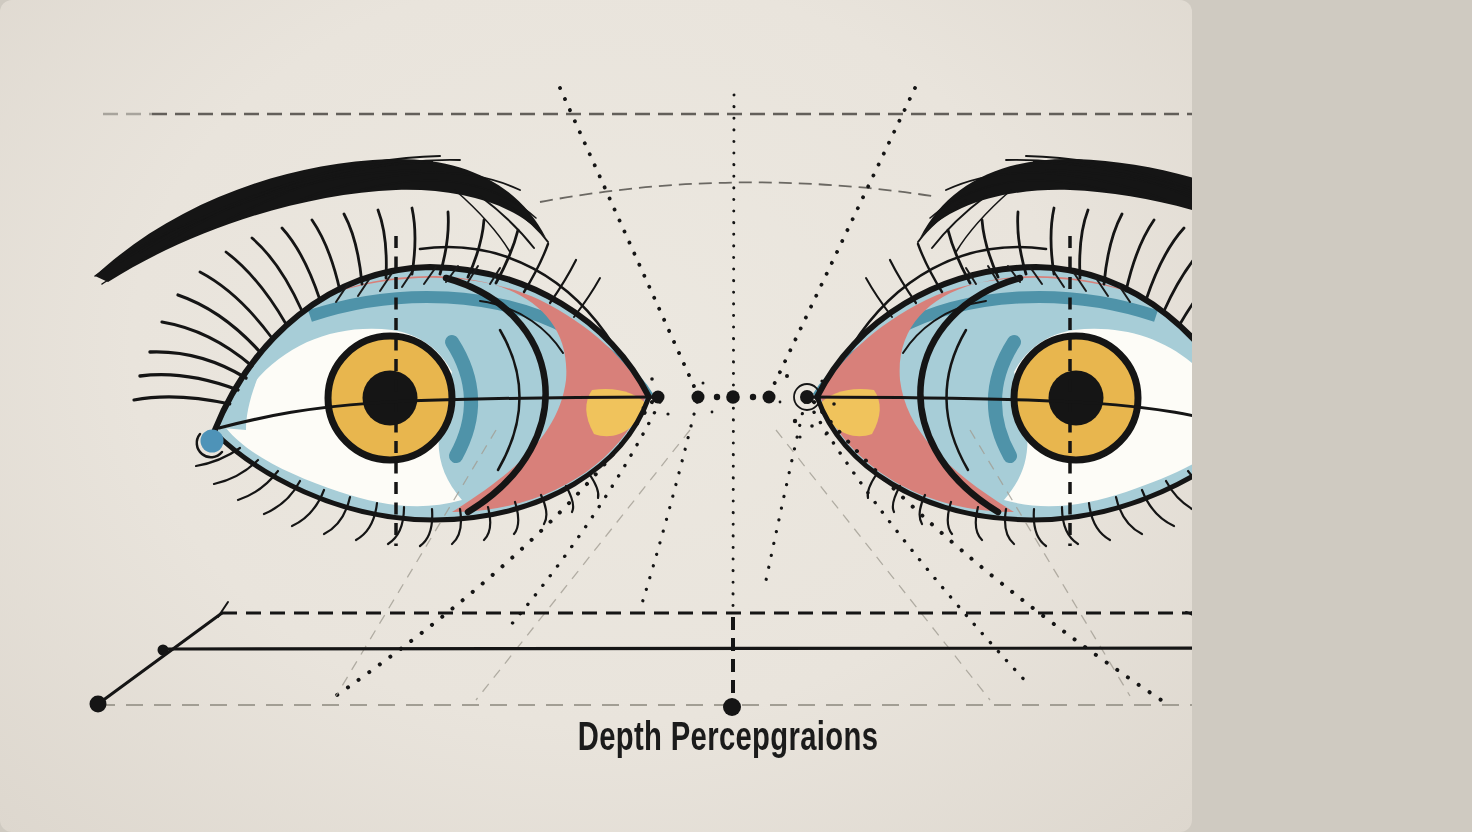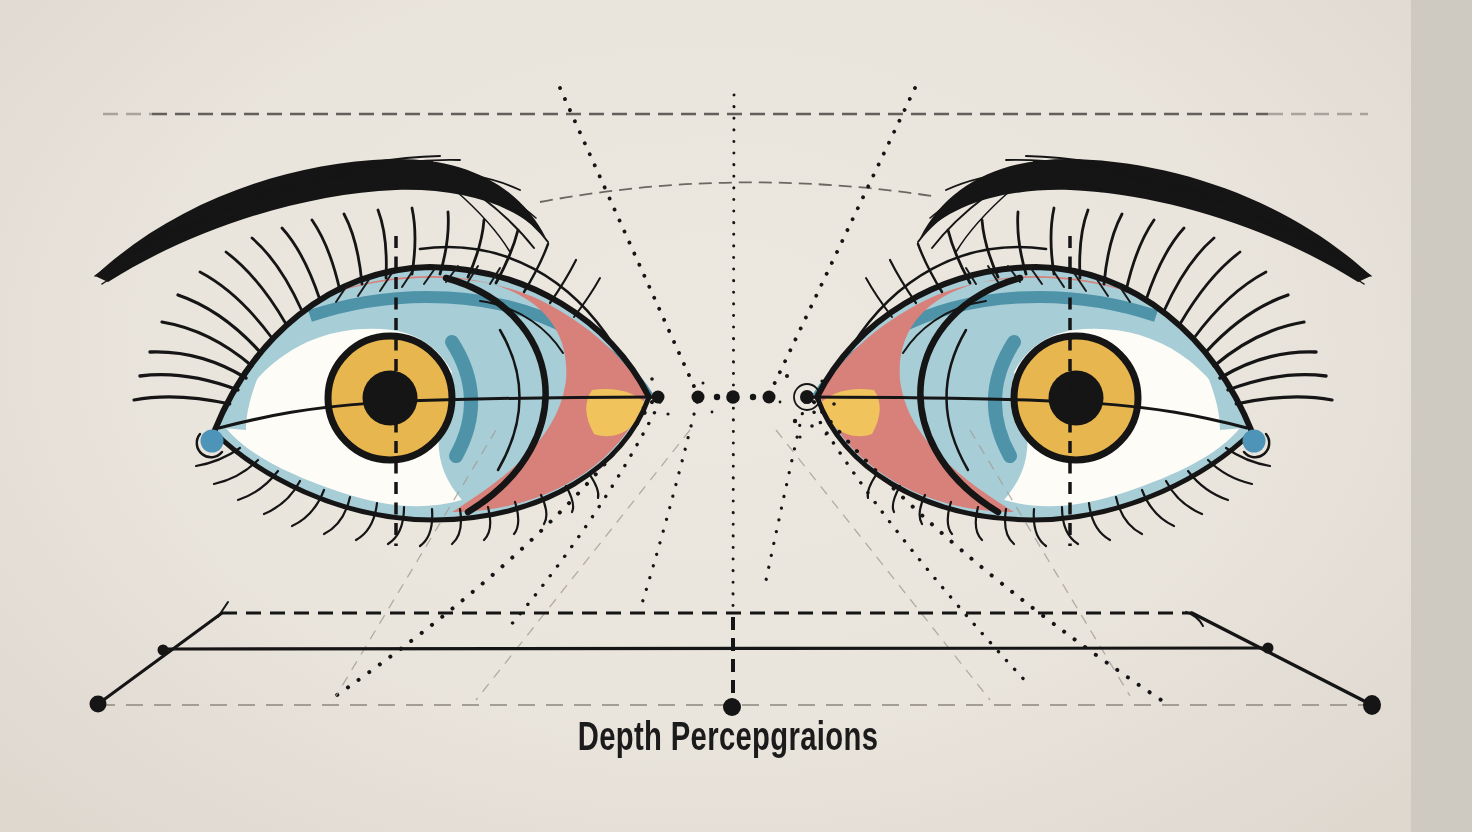--- a/index.html
+++ b/index.html
@@ -1,19 +1,20 @@
 <!DOCTYPE html>
 <html style="--p-background: #e9e4dc; --p-background_hi: #ece8e0; --p-background_lo: #ddd7ce; --p-ink: #151515; --p-line_gray: #4b4843; --p-light_gray: #a29e94; --p-iris_yellow: #e8b64e; --p-corner_yellow: #f0c35c; --p-eye_blue_light: #a7cdd7; --p-eye_blue_dark: #4f93a9; --p-teardrop_blue: #4e93b8; --p-lid_pink: #d8807a; --p-sclera_white: #fdfcf7;"><head>
 <meta charset="utf-8">
 <style>
   html,body{margin:0;padding:0;background:#cfcac1;}
   #stage{
-    position:relative;width:1411px;height:832px;overflow:hidden;
+    position:relative;width:1192px;height:832px;overflow:hidden;
     background:radial-gradient(ellipse at 50% 42%, var(--p-background_hi,#ece8e0) 0%, var(--p-background,#e9e4dc) 55%, var(--p-background_lo,#ddd7ce) 100%);
     font-family:"Liberation Sans", sans-serif;
+    border-radius:12px;
   }
   svg{position:absolute;left:0;top:0;}
   .ink{stroke:var(--p-ink,#151515);}
   .inkfill{fill:var(--p-ink,#151515);}
   .nofill{fill:none;}
   .round{stroke-linecap:round;}
   .iris{fill:var(--p-iris_yellow,#e8b64e);stroke:var(--p-ink,#151515);stroke-width:7;}
   .pupil{fill:var(--p-ink,#151515);}
   .blueBase{fill:var(--p-eye_blue_light,#a7cdd7);}
   .scleraW{fill:var(--p-sclera_white,#fdfcf7);}

